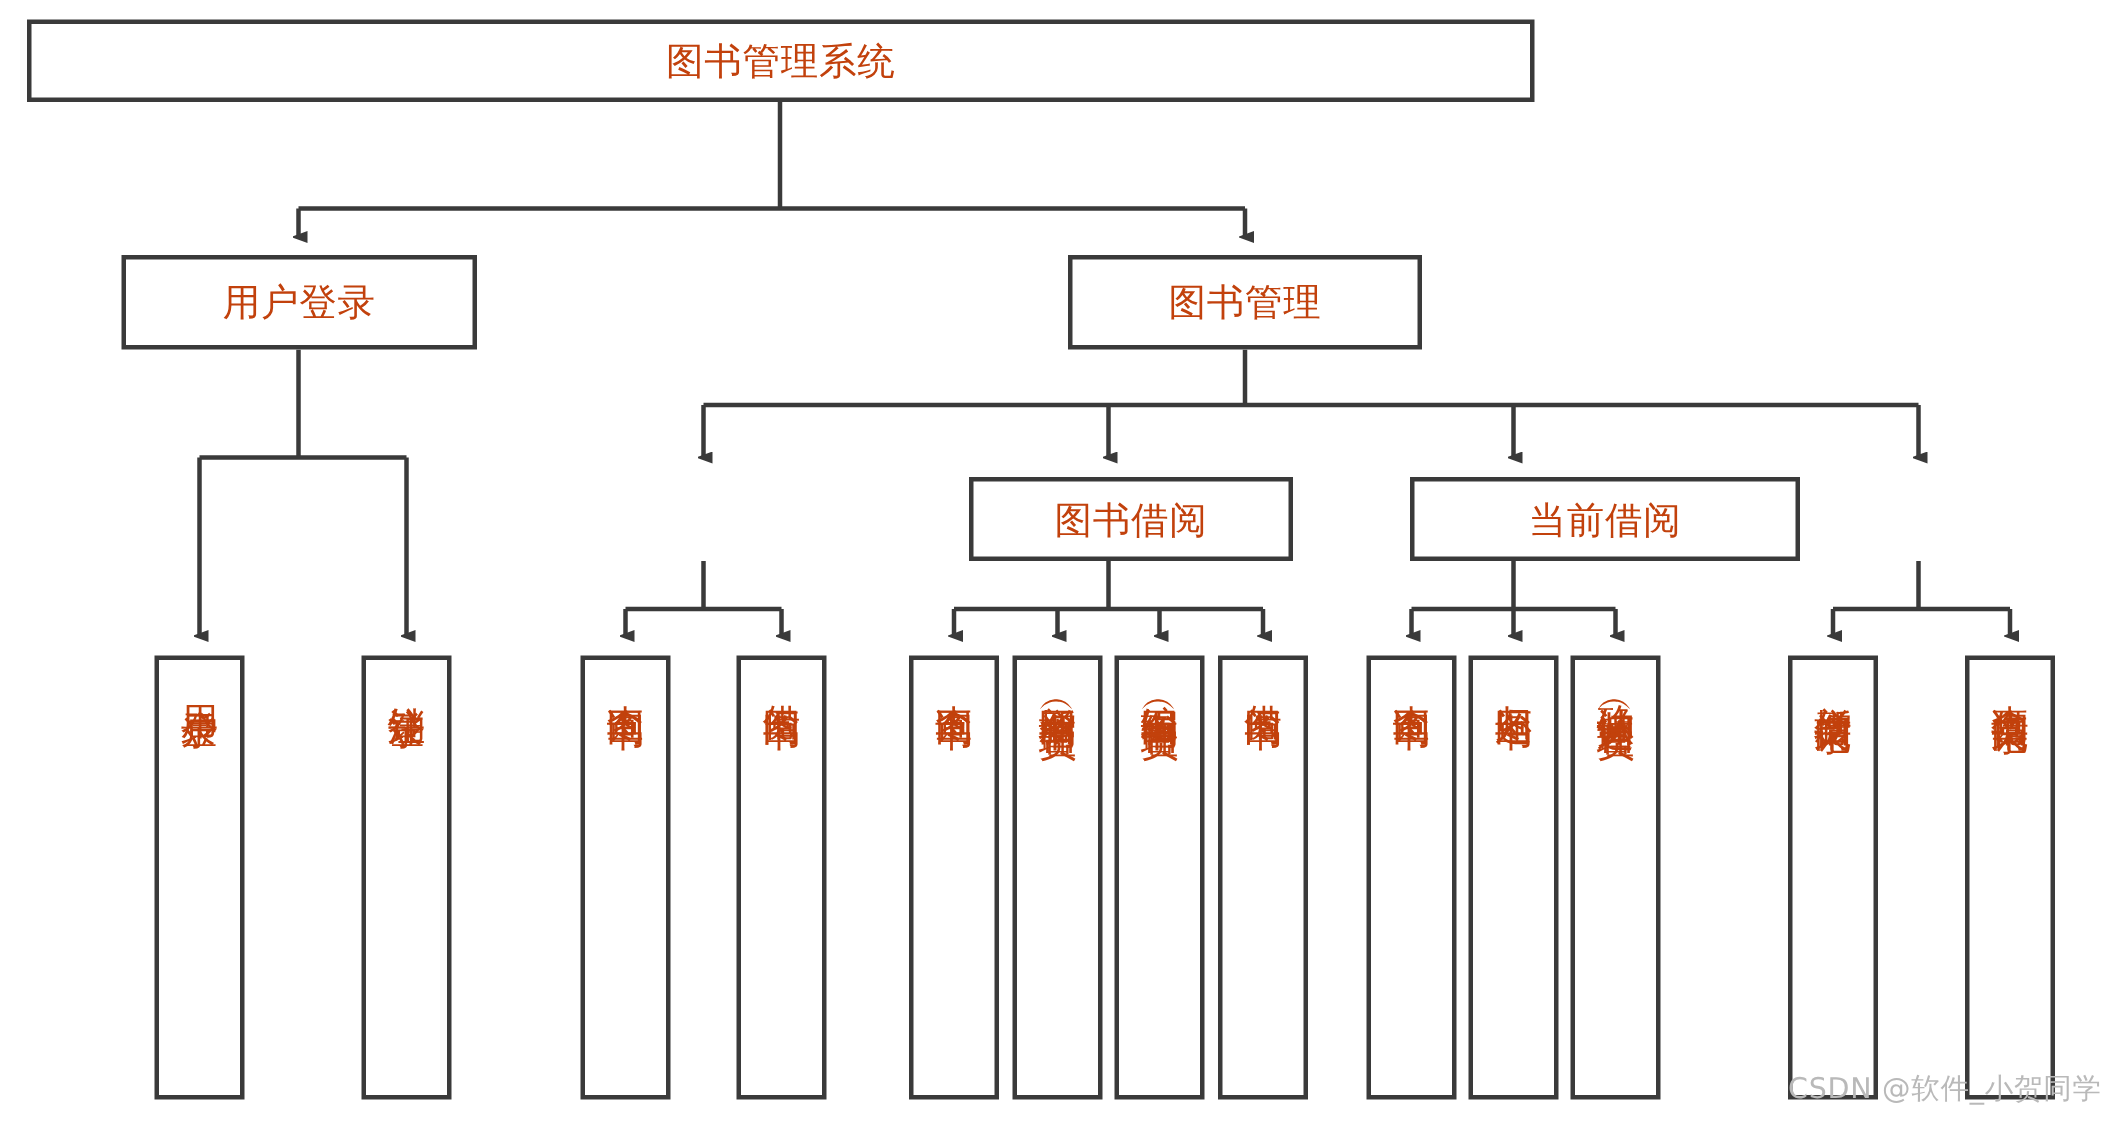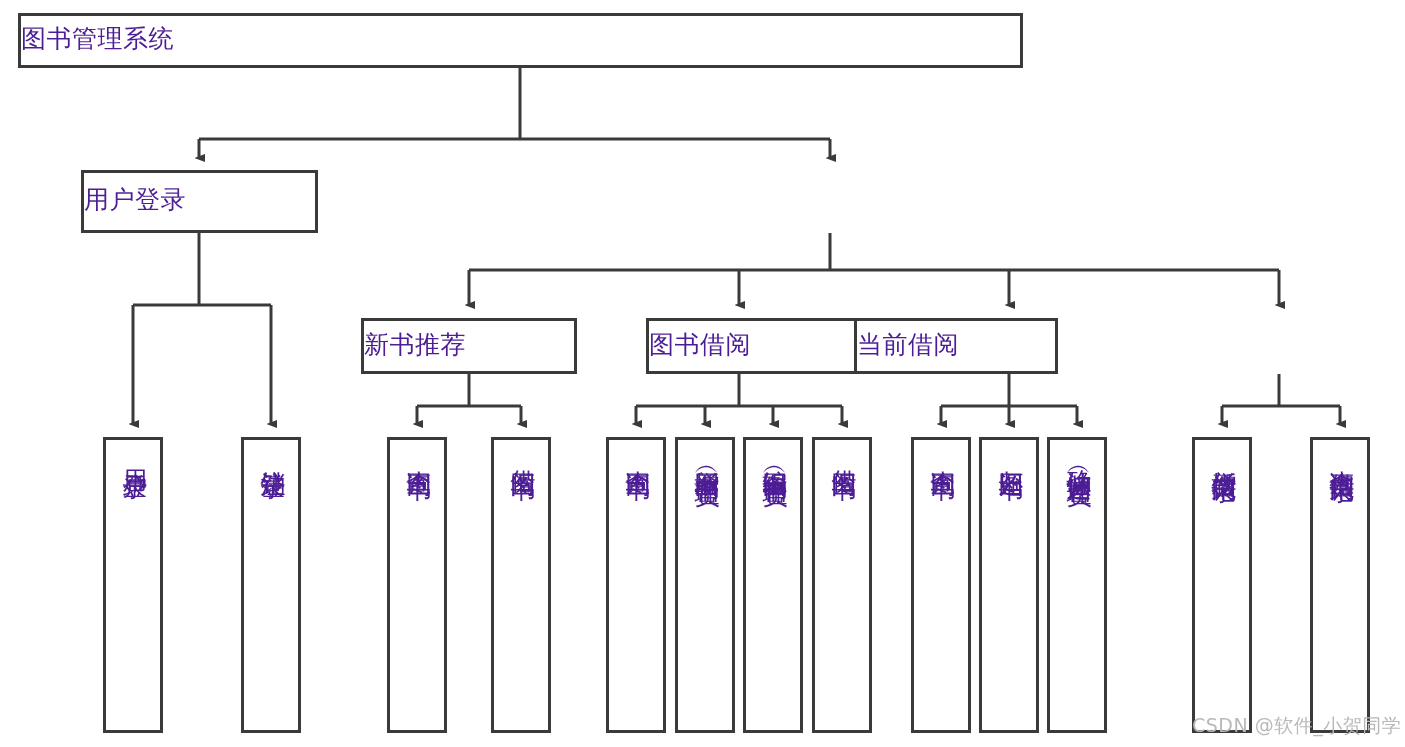--- a/index.html
+++ b/index.html
@@ -25,22 +25,22 @@
     height: 747px;
     pointer-events: none;
   }
   .node {
     position: absolute;
     box-sizing: border-box;
     background: #ffffff;
     border: 3px solid #3a3a3a;
     display: flex;
     align-items: center;
-    color: #4c1d95;
-    font-family: Liberation Mono, monospace;
+    justify-content: center;
+    color: #c2410c;
   }
   .node .label {
     display: block;
     text-align: center;
     line-height: 1.08;
     letter-spacing: 0.5px;
   }
   .node.horiz .label {
     writing-mode: horizontal-tb;
     font-size: 25px;
@@ -126,30 +126,30 @@
   </svg>
 
   <div class="node root horiz" style="left:18px; top:13px; width:1005px; height:55px;">
     <span class="label">图书管理系统</span>
   </div>
 
   <div class="node horiz" style="left:81px; top:170px; width:237px; height:63px;">
     <span class="label">用户登录</span>
   </div>
 
-
-  <div class="node horiz" style="left:361px; top:318px; width:216px; height:56px;">
-    <span class="label">新书推荐</span>
-  </div>
+  <div class="node horiz" style="left:712px; top:170px; width:236px; height:63px;">
+    <span class="label">图书管理</span>
+  </div>
+
 
   <div class="node horiz" style="left:632px; top:318px; width:216px; height:56px;margin-left:14px;">
     <span class="label">图书借阅</span>
   </div>
 
-  <div class="node horiz" style="left:854px; top:318px; width:204px; height:56px;">
+  <div class="node horiz" style="left:940px; top:318px; width:260px; height:56px;">
     <span class="label">当前借阅</span>
   </div>
 
 
   <div class="node vert" style="left:103px; top:437px; width:60px; height:296px;">
     <span class="label">用户登录</span>
   </div>
 
   <div class="node vert" style="left:241px; top:437px; width:60px; height:296px;">
     <span class="label">注销登录</span>

